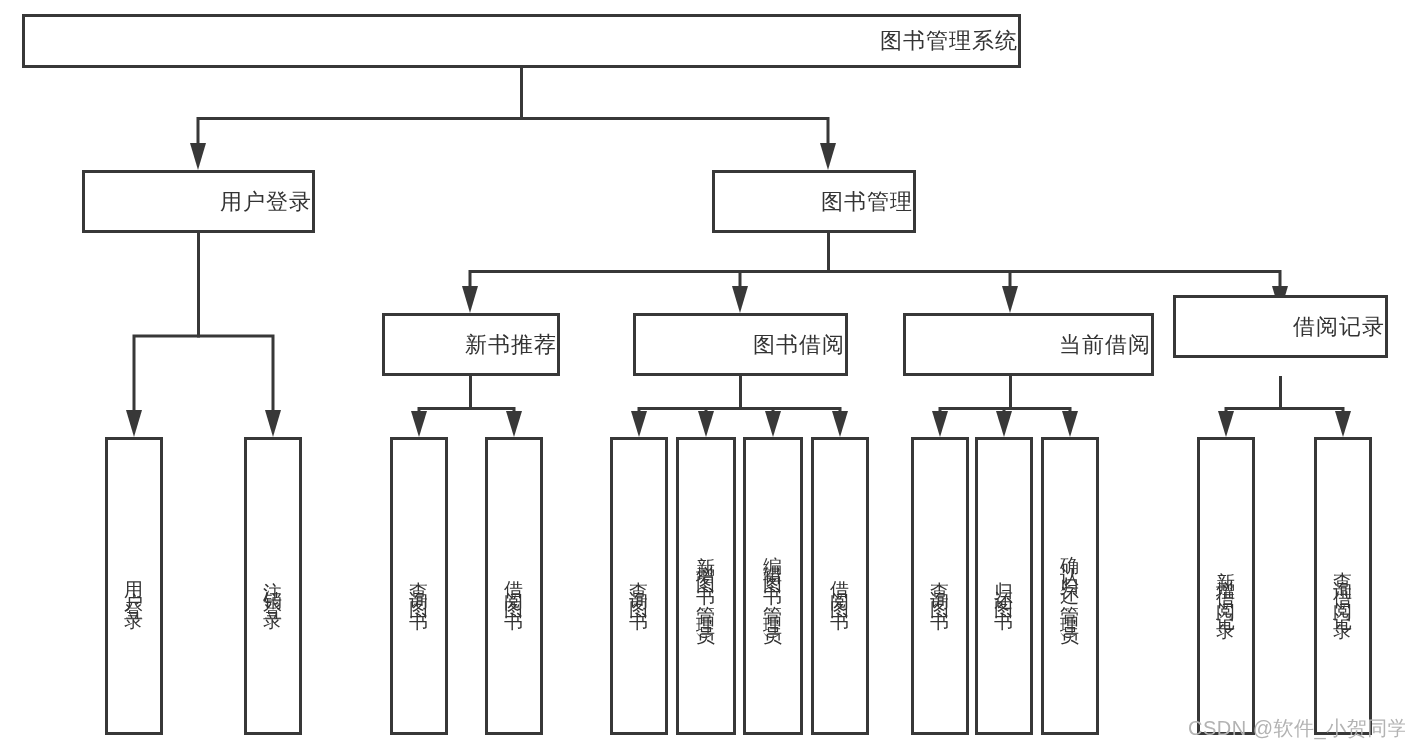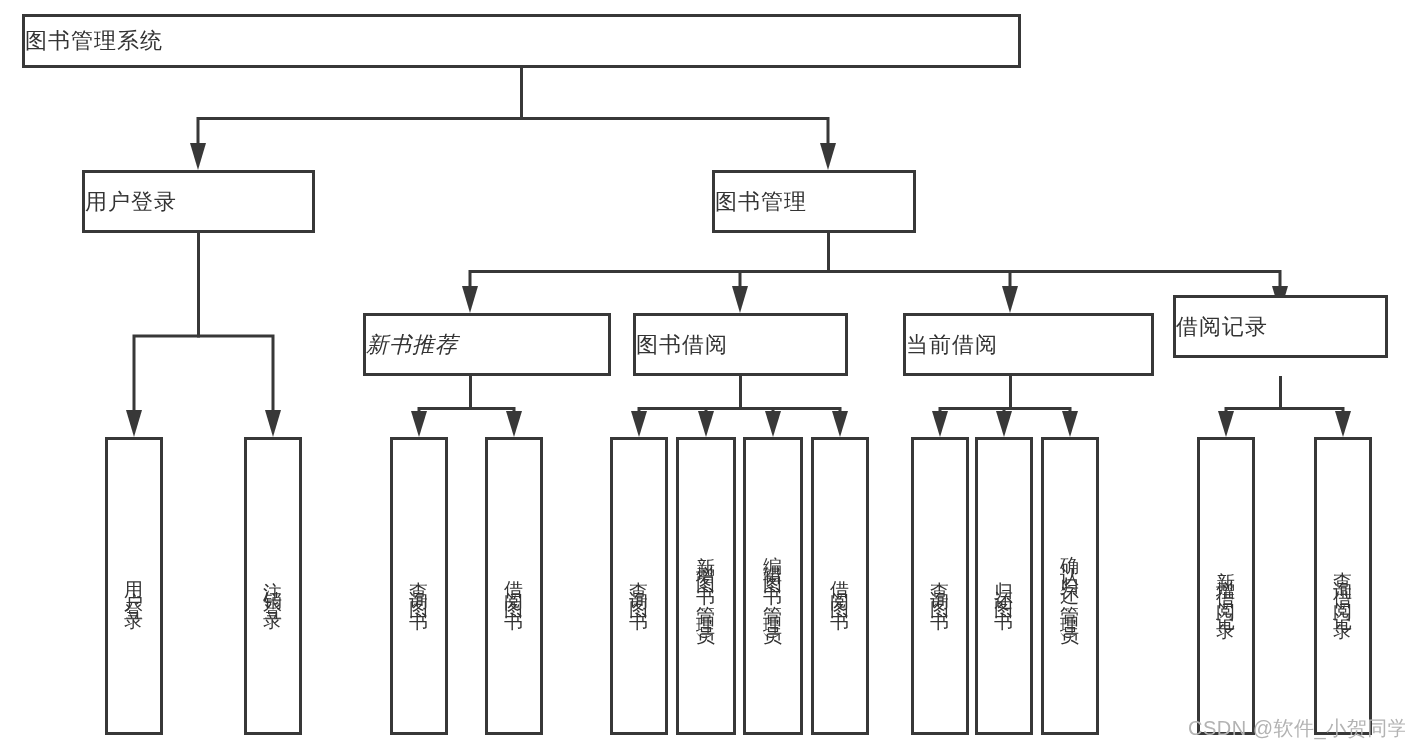--- a/index.html
+++ b/index.html
@@ -9,21 +9,21 @@
     --background:#ffffff;
   }
   *{margin:0;padding:0;box-sizing:border-box;}
   html,body{width:1405px;height:747px;background:var(--background);
     font-family:"Liberation Sans","DejaVu Sans",sans-serif;}
   .stage{position:relative;width:1405px;height:747px;overflow:hidden;background:var(--background);}
   .connectors{position:absolute;left:0;top:0;width:1405px;height:747px;z-index:1;}
   .connectors path{stroke:var(--line);stroke-width:3;fill:none;}
   .connectors polygon{fill:var(--line);stroke:none;}
   .node{position:absolute;z-index:2;background:#ffffff;border:3px solid var(--line);
-    display:flex;align-items:center;justify-content:flex-start;
+    display:flex;align-items:center;justify-content:flex-end;
     color:var(--text);font-size:22px;letter-spacing:1px;white-space:nowrap;}
   .node.root{border-width:3px;}
   .leaf{position:absolute;z-index:2;background:#ffffff;border:3px solid var(--line);
     display:flex;align-items:center;justify-content:center;color:var(--text);}
   .leaf span{writing-mode:vertical-rl;text-orientation:mixed;
     font-size:19px;letter-spacing:10px;line-height:1;white-space:nowrap;}
   .watermark{position:absolute;z-index:3;left:1188px;top:715px;
     color:var(--watermark);font-size:20px;letter-spacing:0.5px;white-space:nowrap;}
 </style>
 </head>
@@ -82,21 +82,21 @@
     <span>图书管理系统</span>
   </div>
 
   <div class="node" style="left:82px;top:170px;width:233px;height:63px;">
     <span>用户登录</span>
   </div>
   <div class="node" style="left:712px;top:170px;width:204px;height:63px;">
     <span>图书管理</span>
   </div>
 
-  <div class="node" style="left:363px;top:313px;width:248px;height:63px;font-style:italic;">
+  <div class="node" style="left:382px;top:313px;width:178px;height:63px;">
     <span>新书推荐</span>
   </div>
   <div class="node" style="left:633px;top:313px;width:215px;height:63px;">
     <span>图书借阅</span>
   </div>
   <div class="node" style="left:903px;top:313px;width:251px;height:63px;">
     <span>当前借阅</span>
   </div>
   <div class="node" style="left:1173px;top:295px;width:215px;height:63px;">
     <span>借阅记录</span>

